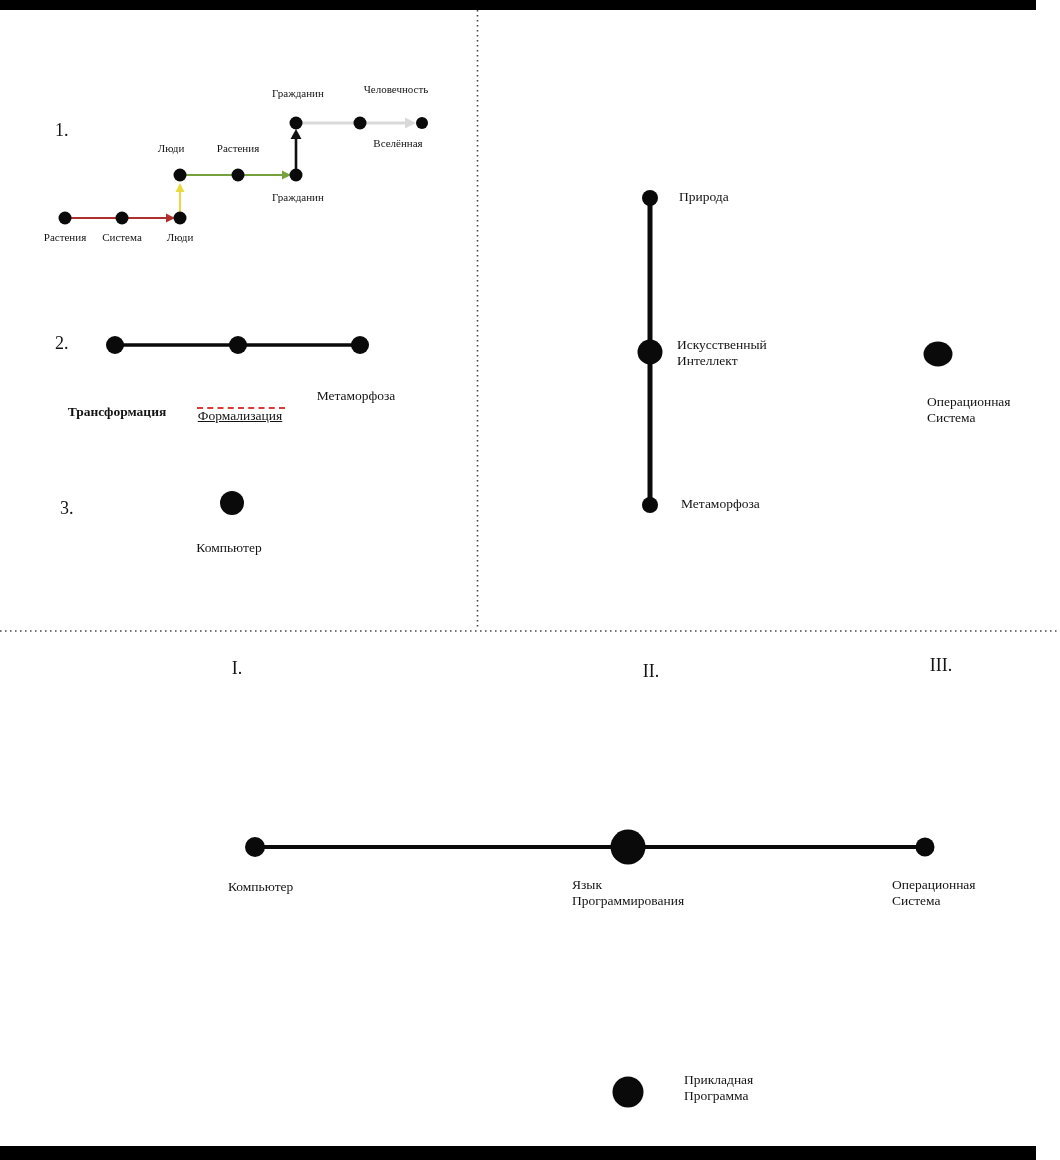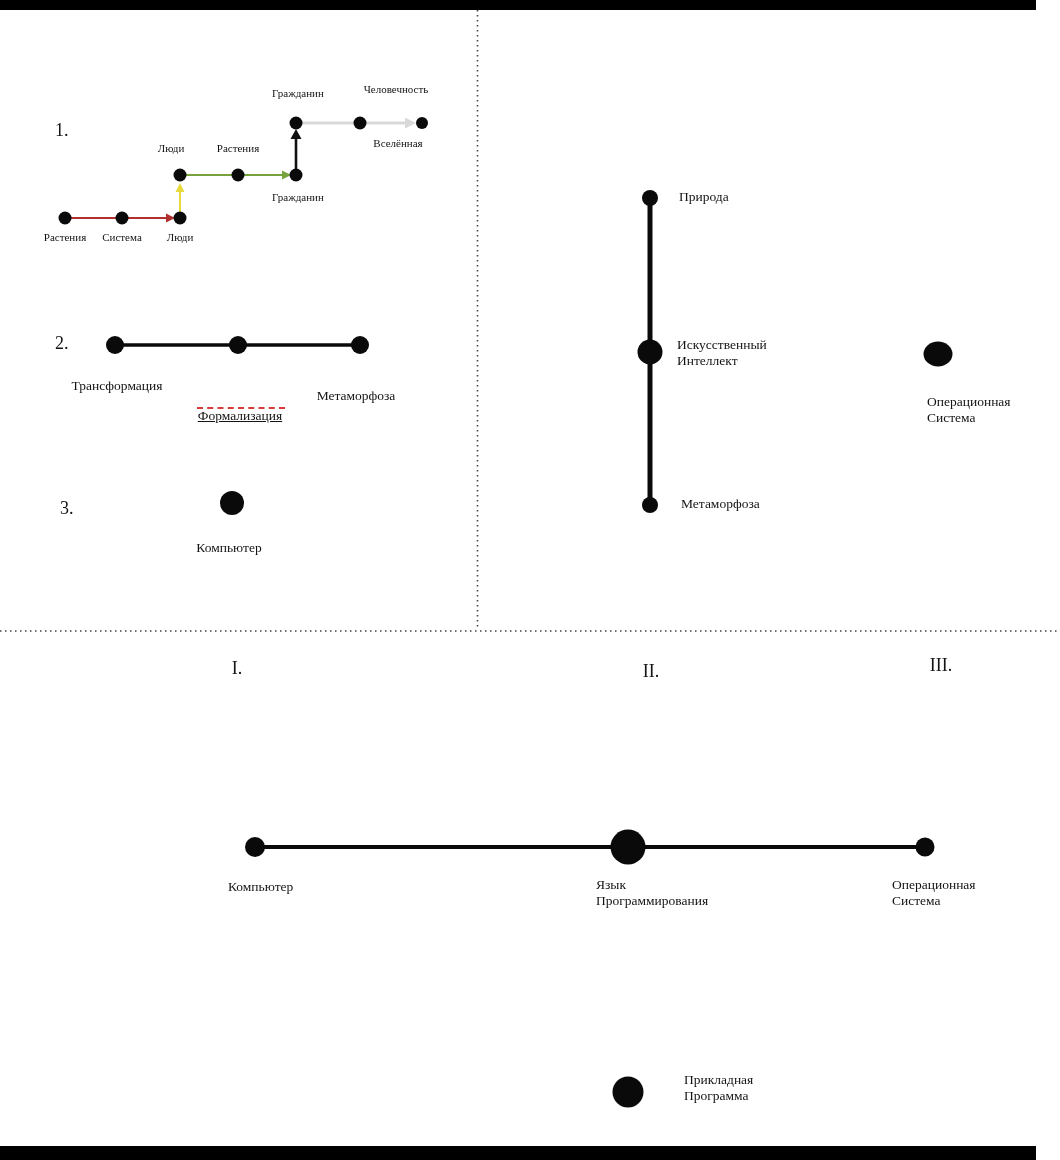--- a/index.html
+++ b/index.html
@@ -115,40 +115,40 @@
   <div class="label fs-s centered" style="left:65px;top:231px;">Растения</div>
   <div class="label fs-s centered" style="left:122px;top:231px;">Система</div>
   <div class="label fs-s centered" style="left:180px;top:231px;">Люди</div>
   <div class="label fs-s centered" style="left:171px;top:142px;">Люди</div>
   <div class="label fs-s centered" style="left:238px;top:142px;">Растения</div>
   <div class="label fs-s centered" style="left:298px;top:191px;">Гражданин</div>
   <div class="label fs-s centered" style="left:298px;top:87px;">Гражданин</div>
   <div class="label fs-s centered" style="left:362px;top:137px;margin-left:36px;">Вселённая</div>
   <div class="label fs-s centered" style="left:396px;top:83px;">Человечность</div>
 
-  <div class="label fs-m centered" style="left:117px;top:378px;">Трансформация</div>
+  <div class="label fs-m centered" style="left:117px;top:404px;font-weight:bold;">Трансформация</div>
   <div class="label fs-m centered underlined" style="left:240px;top:388px;margin-top:20px;">Формализация</div>
   <div class="red-dash"></div>
   <div class="label fs-m centered" style="left:356px;top:388px;">Метаморфоза</div>
 
   <div class="label fs-m centered" style="left:229px;top:540px;">Компьютер</div>
 
   <div class="label fs-m" style="left:679px;top:189px;">Природа</div>
   <div class="label fs-m" style="left:677px;top:337px;">Искусственный
 Интеллект</div>
   <div class="label fs-m" style="left:681px;top:496px;">Метаморфоза</div>
 
   <div class="label fs-m" style="left:927px;top:394px;">Операционная
 Система</div>
 
   <div class="label fs-num centered" style="left:237px;top:658px;">I.</div>
   <div class="label fs-num centered" style="left:651px;top:661px;">II.</div>
   <div class="label fs-num centered" style="left:941px;top:655px;">III.</div>
 
   <div class="label fs-m" style="left:228px;top:879px;">Компьютер</div>
-  <div class="label fs-m" style="left:596px;top:877px;">Язык
+  <div class="label fs-m" style="left:572px;top:877px;">Язык
 Программирования</div>
   <div class="label fs-m" style="left:892px;top:877px;">Операционная
 Система</div>
   <div class="label fs-m" style="left:684px;top:1072px;">Прикладная
 Программа</div>
 
 </div>
 
 </body></html>

